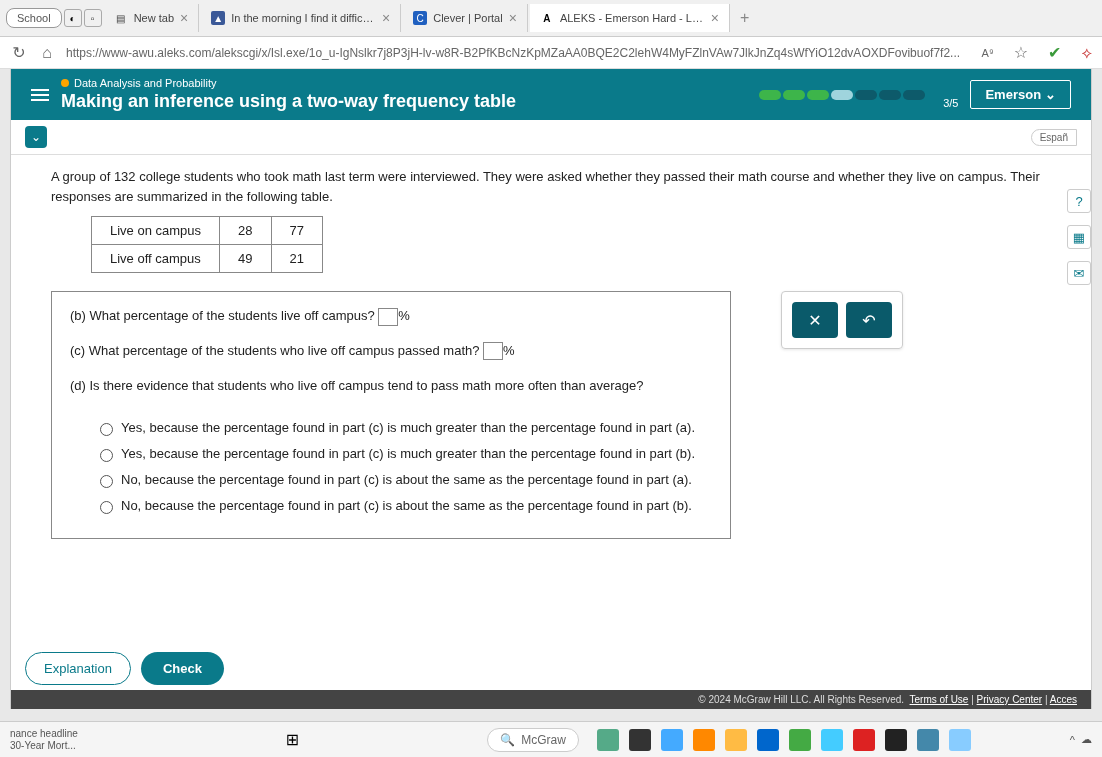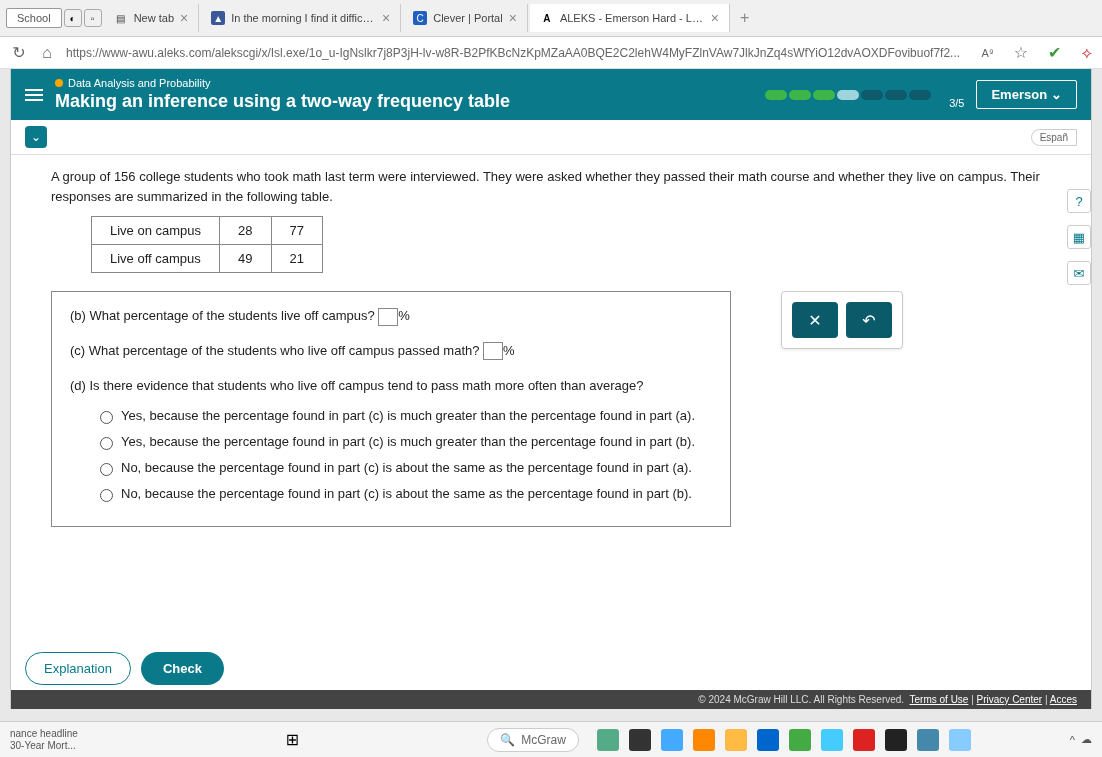--- a/index.html
+++ b/index.html
@@ -1,35 +1,35 @@
 <!DOCTYPE html>
 <html><head>
 <meta charset="utf-8">
 <style>
 * { margin: 0; padding: 0; box-sizing: border-box; font-family: Arial, sans-serif; }
 body { background: #e8e8e8; width: 1102px; height: 757px; overflow: hidden; }
 
 .browser-top { background: #f0f0f0; display: flex; align-items: center; padding: 4px 6px; gap: 2px; border-bottom: 1px solid #ccc; }
 .tab-group { display: flex; align-items: center; gap: 2px; }
-.oval-tab { border: 1px solid #999; border-radius: 2px; padding: 3px 10px; font-size: 11px; color: #555; background: #fff; }
+.oval-tab { border: 1px solid #999; border-radius: 8px; padding: 3px 10px; font-size: 11px; color: #555; background: #fff; }
 .tab-icon { width: 18px; height: 18px; border: 1px solid #aaa; border-radius: 3px; display: inline-flex; align-items: center; justify-content: center; font-size: 10px; }
 .browser-tab { display: flex; align-items: center; gap: 6px; padding: 6px 10px; font-size: 11px; color: #444; border-right: 1px solid #ccc; max-width: 200px; }
 .browser-tab.active { background: #fff; }
 .tab-favicon { width: 14px; height: 14px; display: inline-flex; align-items: center; justify-content: center; font-size: 10px; border-radius: 2px; }
 .tab-title { white-space: nowrap; overflow: hidden; text-overflow: ellipsis; flex: 1; }
 .tab-close { font-size: 14px; color: #888; cursor: pointer; }
 .tab-plus { font-size: 16px; color: #888; padding: 0 8px; cursor: pointer; }
 
 .url-bar { background: #fff; display: flex; align-items: center; padding: 6px 10px; gap: 10px; border-bottom: 1px solid #ddd; }
 .url-icon { width: 18px; height: 18px; display: inline-flex; align-items: center; justify-content: center; color: #666; }
 .url-input { flex: 1; font-size: 12px; color: #666; white-space: nowrap; overflow: hidden; }
 .url-right { display: flex; gap: 20px; align-items: center; }
 
 .app-frame { margin: 0 10px; background: #fff; height: 640px; position: relative; border-left: 1px solid #ccc; border-right: 1px solid #ccc; }
-.app-header { background: #0a7a8a; color: #fff; display: flex; align-items: center; padding: 8px 14px; gap: 12px; }
+.app-header { background: #0a7a8a; color: #fff; display: flex; align-items: center; padding: 8px 20px; gap: 12px; }
 .hamburger { display: flex; flex-direction: column; gap: 3px; cursor: pointer; }
 .hamburger span { width: 18px; height: 2px; background: #fff; }
 .header-text { flex: 1; }
 .header-text .crumb { font-size: 11px; display: flex; align-items: center; gap: 5px; }
 .header-text .crumb .dot { width: 8px; height: 8px; background: #ffa500; border-radius: 50%; }
 .header-text .title { font-size: 18px; font-weight: bold; margin-top: 2px; }
 .progress-pills { display: flex; gap: 2px; }
 .pill { width: 22px; height: 10px; border-radius: 5px; background: #0d5a6a; }
 .pill.green { background: #3db54a; }
 .pill.light { background: #9fd4dd; }
@@ -148,21 +148,21 @@
         <span>⌄</span>
       </div>
   </div>
 
   <div class="sub-bar">
     <div class="chevron-badge">⌄</div>
     <div class="lang-btn">Españ</div>
   </div>
 
   <div class="content">
-    <div class="prompt">A group of 156 college students who took math last term were interviewed. They were asked whether they passed their math course and whether they live on campus. Their responses are summarized in the following table.</div>
+    <div class="prompt">A group of 132 college students who took math last term were interviewed. They were asked whether they passed their math course and whether they live on campus. Their responses are summarized in the following table.</div>
 
     <table class="freq-table">
       <tbody>
       <tr>
         <td>Live on campus</td>
         <td>28</td>
         <td>77</td>
       </tr>
       <tr>
         <td>Live off campus</td>
@@ -175,21 +175,21 @@
     <div class="questions-layout">
       <div class="question-box">
         <div class="q-item">
           <span>(b) What percentage of the students live off campus?</span>
           <span class="input-small"></span><span>%</span>
         </div>
         <div class="q-item">
           <span>(c) What percentage of the students who live off campus passed math?</span>
           <span class="input-small"></span><span>%</span>
         </div>
-        <div class="q-item" style="margin-bottom:12px">
+        <div class="q-item" style="margin-bottom:24px">
           <span>(d) Is there evidence that students who live off campus tend to pass math more often than average?</span>
         </div>
         <div class="radio-opt">
           <span class="radio-circle"></span>
           <span>Yes, because the percentage found in part (c) is much greater than the percentage found in part (a).</span>
         </div>
         <div class="radio-opt">
           <span class="radio-circle"></span>
           <span>Yes, because the percentage found in part (c) is much greater than the percentage found in part (b).</span>
         </div>

